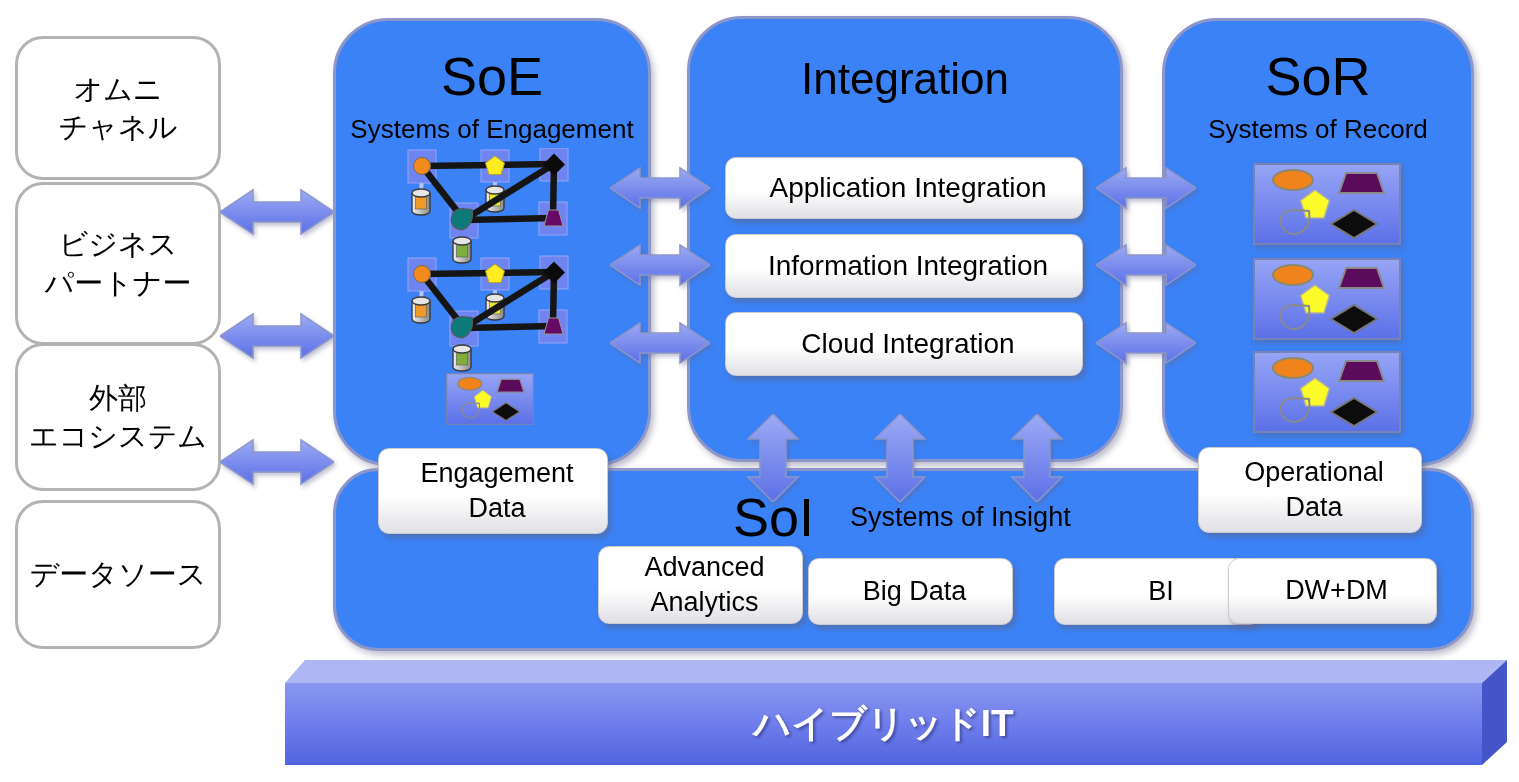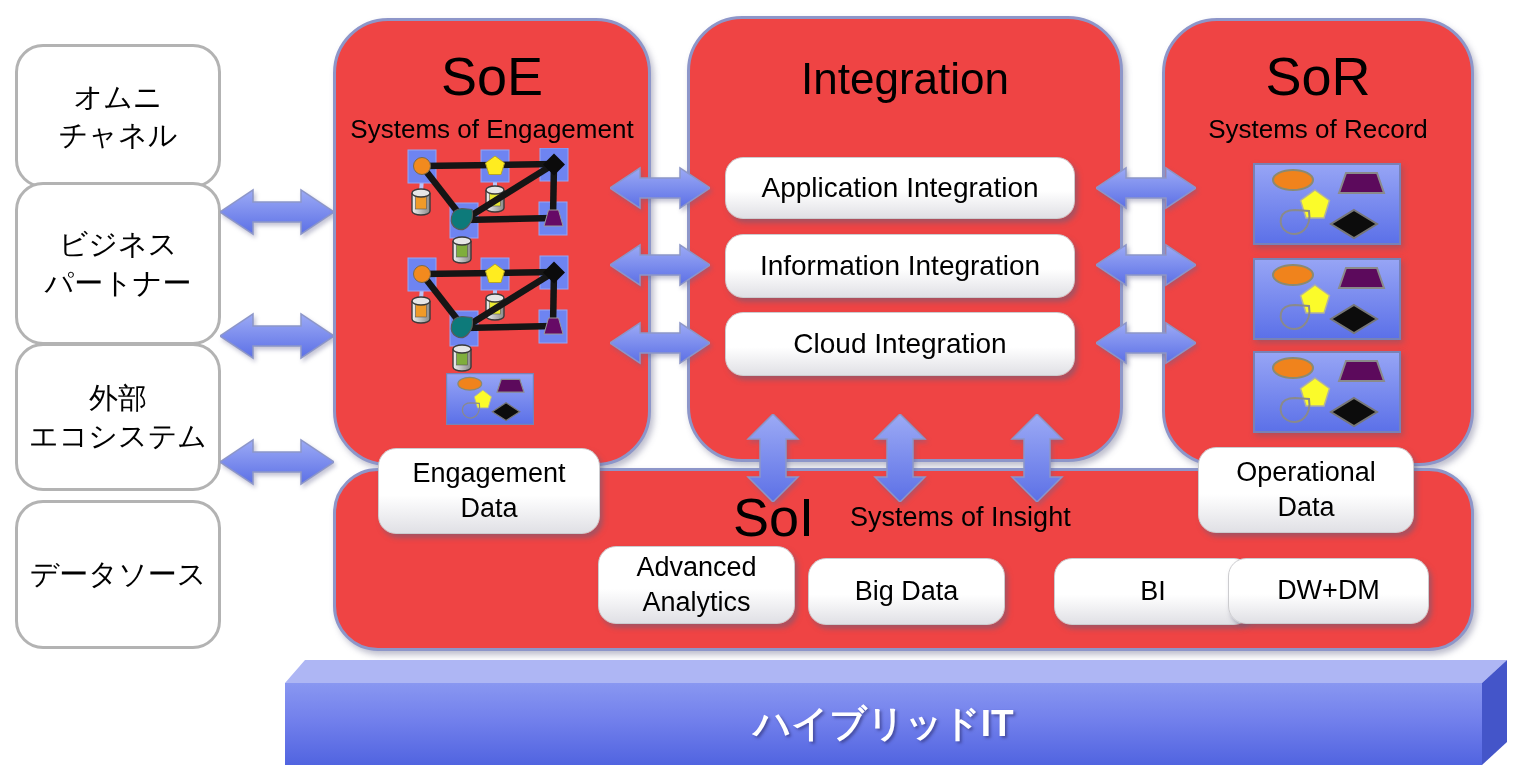--- a/index.html
+++ b/index.html
@@ -5,29 +5,29 @@
   html,body{margin:0;padding:0;background:#ffffff;}
   .stage{position:relative;width:1519px;height:782px;background:#ffffff;overflow:hidden;
          font-family:"Liberation Sans","DejaVu Sans",sans-serif;color:#000;}
   .abs{position:absolute;}
   
   .src{position:absolute;left:15px;width:200px;background:#fff;border:3px solid #b3b3b3;
        border-radius:28px;display:flex;flex-direction:column;justify-content:center;
        align-items:center;text-align:center;font-size:29px;line-height:1.32;}
   .src span{display:block;}
   
-  .panel{position:absolute;background:#ef4444;border:3px solid #8d96c9;
+  .panel{position:absolute;background:#3b82f6;border:3px solid #8d96c9;
          box-shadow:3px 4px 6px rgba(110,110,145,.45);}
   .ptitle{position:absolute;left:0;width:100%;text-align:center;font-size:54px;line-height:1.1;}
   .psub{position:absolute;left:0;width:100%;text-align:center;font-size:26px;line-height:1.1;}
   
   .pill{position:absolute;background:linear-gradient(180deg,#ffffff 0%,#ffffff 55%,#e0e0e5 100%);
-        border:1px solid #cccccf;border-radius:18px;box-shadow:3px 4px 5px rgba(95,95,125,.5);
+        border:1px solid #cccccf;border-radius:11px;box-shadow:3px 4px 5px rgba(95,95,125,.5);
         display:flex;flex-direction:column;justify-content:center;align-items:center;
-        text-align:left;font-size:27px;line-height:1.3;}
+        text-align:left;font-size:27px;line-height:1.3;padding-left:8px;}
   .pill span{display:block;}
   .arrow-svg{position:absolute;filter:drop-shadow(2px 3px 2px rgba(100,100,145,.38));}
   .rec-svg{position:absolute;filter:drop-shadow(2px 3px 3px rgba(90,90,120,.45));}
   
   .soi-head{position:absolute;display:flex;align-items:center;gap:36px;}
   .soi-head .t{font-size:54px;}
   .soi-head .s{font-size:27px;}
   
   .bar{position:absolute;left:285px;top:660px;width:1222px;height:136px;}
   .bar-top{position:absolute;left:0;top:0;width:1222px;height:23px;background:#aeb6f4;
@@ -105,21 +105,21 @@
         <polygon points="62,27 76.5,37.5 71,55 53,55 47.5,37.5" fill="#fbfb2a" stroke="#b0b0a0" stroke-width="1.5"></polygon>
         <path d="M56,48 Q58,60 51,67 Q43,74 34,69 Q26,64 28,55 Q30,47 42,47 Z" fill="none" stroke="#8a8a8a" stroke-width="2"></path>
         <polygon points="101,47 124,61 101,75 78,61" fill="#0c0c0c" stroke="#777" stroke-width="2"></polygon>
       </g>
       <polygon id="harrow" points="0,23 30,3 30,13 70,13 70,3 100,23 70,43 70,33 30,33 30,43" fill="url(#arrGrad)" stroke="#8c96c8" stroke-width="1.5"></polygon>
       <polygon id="larrow" points="0,26 33,4 33,16 81,16 81,4 114,26 81,48 81,36 33,36 33,48" fill="url(#arrGrad)" stroke="#8c96c8" stroke-width="1.5"></polygon>
       <polygon id="varrow" points="28,0 53,25 41,25 41,63 53,63 28,88 3,63 15,63 15,25 3,25" fill="url(#arrGrad)" stroke="#8c96c8" stroke-width="1.5"></polygon>
     </defs>
   </svg>
 
-  <div class="src" style="top:44px;height:138px">
+  <div class="src" style="top:36px;height:138px">
     <span>オムニ</span>
     <span>チャネル</span>
   </div>
   <div class="src" style="top:182px;height:157px">
     <span>ビジネス</span>
     <span>パートナー</span>
   </div>
   <div class="src" style="top:343px;height:142px">
     <span>外部</span>
     <span>エコシステム</span>

